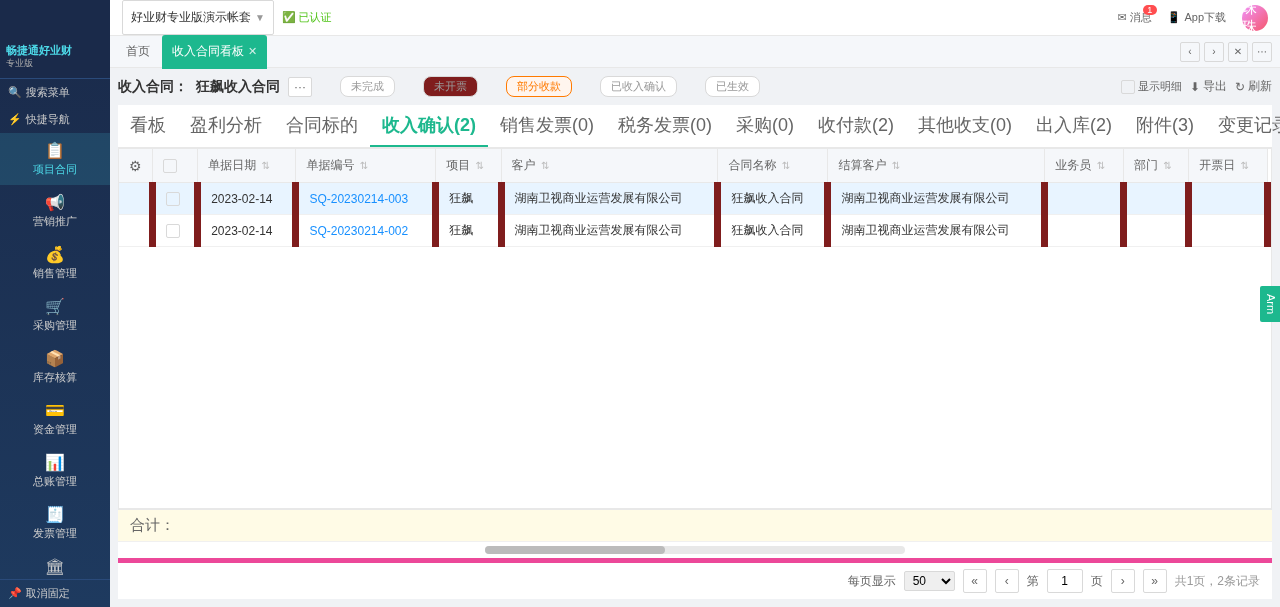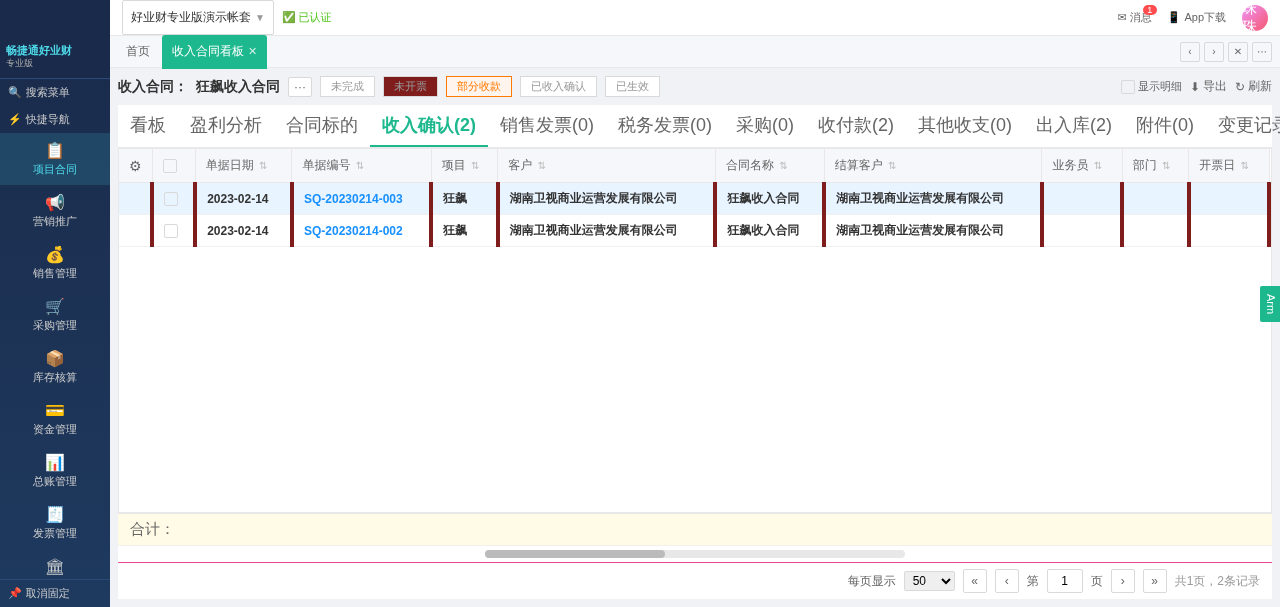--- a/index.html
+++ b/index.html
@@ -42,21 +42,21 @@
     .tabbar-nav button { background: none; border: 1px solid #d9d9d9; border-radius: 2px; width: 20px; height: 20px; cursor: pointer; font-size: 10px; color: #666; display: flex; align-items: center; justify-content: center; }
 
     
     .content { flex: 1; display: flex; flex-direction: column; overflow: hidden; padding: 8px; }
 
     
     .contract-header { display: flex; align-items: center; gap: 8px; margin-bottom: 8px; }
     .contract-title { font-size: 14px; color: #333; font-weight: bold; }
     .contract-name { font-size: 14px; font-weight: bold; color: #333; }
     .more-btn { width: 24px; height: 20px; border: 1px solid #d9d9d9; border-radius: 2px; display: flex; align-items: center; justify-content: center; cursor: pointer; color: #666; font-size: 12px; background: #fff; }
-    .status-btn { padding: 2px 10px; border-radius: 0; font-size: 11px; cursor: pointer; border: 1px solid; }
+    .status-btn { padding: 2px 10px; border-radius: 8px; font-size: 11px; cursor: pointer; border: 1px solid; margin-left: 20px; }
     .status-incomplete { border-color: #d9d9d9; color: #999; background: #fff; }
     .status-uninvoiced { border-color: #d9d9d9; color: #999; background: #7f1d1d; }
     .status-partial { border-color: #ff7a00; color: #ff7a00; background: #fff5ee; font-family: Liberation Serif, serif; }
     .status-confirmed { border-color: #d9d9d9; color: #999; background: #fff; }
     .status-effective { border-color: #d9d9d9; color: #999; background: #fff; }
     .header-right { margin-left: auto; display: flex; align-items: center; gap: 8px; }
     .header-action { display: flex; align-items: center; gap: 3px; color: #666; font-size: 12px; cursor: pointer; }
     .checkbox-show { display: flex; align-items: center; gap: 3px; font-size: 11px; color: #666; }
 
     
@@ -64,34 +64,34 @@
     .subtab { padding: 8px 12px; font-size: 18px; color: #666; cursor: pointer; border-bottom: 2px solid transparent; white-space: nowrap; text-align: center; }
     .subtab.active { color: #1db88e; border-bottom-color: #1db88e; font-weight: bold; }
 
     
     .table-wrapper { flex: 1; overflow: auto; background: #fff; border: 1px solid #e8e8e8; }
     .table-wrapper::-webkit-scrollbar { height: 6px; width: 6px; }
     .table-wrapper::-webkit-scrollbar-thumb { background: #ccc; border-radius: 3px; }
     table { width: 100%; border-collapse: collapse; font-size: 12px; min-width: 1100px; }
     thead tr { background: #f5f7fa; }
     th { padding: 8px 10px; text-align: left; color: #666; font-weight: normal; border-bottom: 1px solid #e8e8e8; white-space: nowrap; border-right: 1px solid #e8e8e8; position: sticky; top: 0; background: #f5f7fa; z-index: 1; }
-    td { padding: 7px 10px; border-bottom: 1px solid #f0f0f0; color: #333; white-space: nowrap; border-right: 4px solid #7f1d1d; font-weight: bold; }
+    td { padding: 7px 10px; border-bottom: 1px solid #f0f0f0; color: #333; white-space: nowrap; border-right: 7px solid #7f1d1d; }
     tr.row-selected { background: #e8f4ff; }
     .settings-col { width: 30px; text-align: center; }
     .link { color: #1890ff; cursor: pointer; text-decoration: none; }
     .sort-icon { color: #bbb; margin-left: 2px; font-size: 10px; cursor: pointer; }
 
     
     .sum-bar { background: #fffbe6; border-top: 1px solid #e8e8e8; padding: 6px 12px; font-size: 15px; color: #666; display: flex; align-items: center; }
     .scrollbar-area { background: #fff; border-top: 1px solid #f0f0f0; padding: 4px 0; display: flex; align-items: center; justify-content: center; }
     .h-scrollbar { width: 420px; height: 8px; background: #e8e8e8; border-radius: 4px; position: relative; cursor: pointer; }
     .h-scrollbar-thumb { position: absolute; left: 0; top: 0; width: 180px; height: 8px; background: #bbb; border-radius: 4px; }
 
     
-    .pagination { background: #fff; border-top: 1px solid #ec4899; padding: 6px 12px; display: flex; align-items: center; justify-content: flex-end; gap: 8px; font-size: 12px; color: #666; }
+    .pagination { background: #fff; border-top: 5px solid #ec4899; padding: 6px 12px; display: flex; align-items: center; justify-content: flex-end; gap: 8px; font-size: 12px; color: #666; }
     .pagination-label { color: #666; }
     .page-size-select { border: 1px solid #d9d9d9; border-radius: 2px; padding: 1px 4px; font-size: 12px; }
     .page-btn { border: 1px solid #d9d9d9; background: #fff; border-radius: 2px; width: 24px; height: 24px; cursor: pointer; display: flex; align-items: center; justify-content: center; font-size: 12px; color: #666; }
     .page-input { border: 1px solid #d9d9d9; border-radius: 2px; width: 36px; height: 24px; text-align: center; font-size: 12px; }
     .page-total { color: #999; }
 
     .gear-icon { font-size: 14px; }
     .checkbox { width: 14px; height: 14px; border: 1px solid #d9d9d9; border-radius: 2px; display: inline-block; cursor: pointer; vertical-align: middle; }
   </style>
 </head>
@@ -233,21 +233,21 @@
       <div class="subtab">看板</div>
       <div class="subtab">盈利分析</div>
       <div class="subtab">合同标的</div>
       <div class="subtab active">收入确认(2)</div>
       <div class="subtab">销售发票(0)</div>
       <div class="subtab">税务发票(0)</div>
       <div class="subtab">采购(0)</div>
       <div class="subtab">收付款(2)</div>
       <div class="subtab">其他收支(0)</div>
       <div class="subtab">出入库(2)</div>
-      <div class="subtab">附件(0)</div>
+      <div class="subtab">附件(3)</div>
       <div class="subtab">变更记录(0)</div>
     </div>
 
     <div class="table-wrapper">
       <table>
         <thead>
           <tr>
             <th class="settings-col"><span class="gear-icon">⚙</span></th>
             <th><span class="checkbox"></span></th>
             <th>单据日期 <span class="sort-icon">⇅</span></th>

